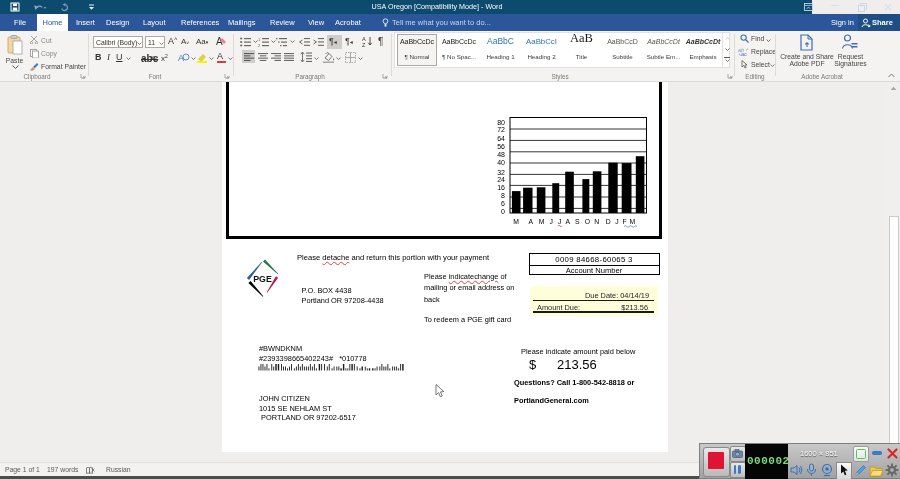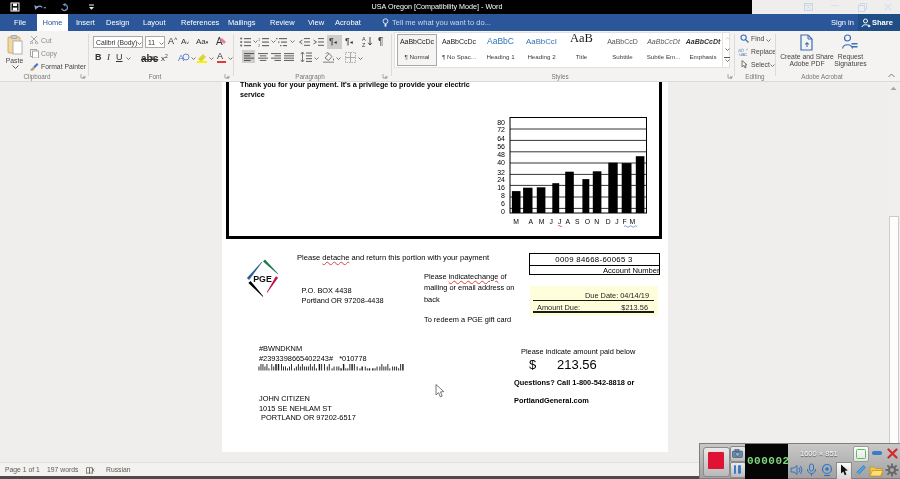--- a/index.html
+++ b/index.html
@@ -1,20 +1,20 @@
 <!DOCTYPE html>
 <html><head>
 <meta charset="utf-8">
 <style>
   html,body{margin:0;padding:0;}
   #screen{position:relative;width:900px;height:479px;overflow:hidden;
     font-family:"Liberation Sans",sans-serif;background:#EFEEED;}
   .abs{position:absolute;}
   
-  #titlebar{left:0;top:0;width:752px;height:14px;background:#000000;}
+  #titlebar{left:0;top:0;width:812px;height:14px;background:#0c4a6e;}
   #tabrow{left:0;top:14px;width:900px;height:17px;background:#2B579A;}
   .tab{position:absolute;top:0;height:17px;line-height:18px;color:#fff;font-size:7.5px;}
   #ribbon{left:0;top:31px;width:900px;height:51px;background:#F4F3F1;border-bottom:1px solid #DCDAD8;box-sizing:border-box;}
   .sep{position:absolute;top:3px;height:42px;width:1px;background:#DDDBD9;}
   .glabel{position:absolute;top:41.5px;font-size:6.3px;color:#7A7774;text-align:center;}
   .rtext{position:absolute;font-size:6.8px;color:#494745;}
   
   #page{left:222px;top:82px;width:446px;height:370px;background:#fff;}
   .doc{position:absolute;color:#000;font-size:7.4px;}
   
@@ -362,21 +362,20 @@
     <div class="glabel" style="left:797px;width:50px;">Adobe Acrobat</div>
     <svg class="abs" style="left:888px;top:42px;" width="7" height="5" viewBox="0 0 7 5">
         <path d="M0.5 4 L3.5 1 L6.5 4" fill="none" stroke="#6B6967" stroke-width="0.9"></path>
       </svg>
   </div>
   <div class="abs" id="page"></div>
 
   <div class="abs" style="left:226px;top:82px;width:2.5px;height:157px;background:#000;"></div>
   <div class="abs" style="left:659px;top:82px;width:2.5px;height:157px;background:#000;"></div>
   <div class="abs" style="left:226px;top:235.5px;width:435.5px;height:3.5px;background:#000;"></div>
-  <div class="doc" style="left:240px;top:79.5px;font-weight:bold;width:236px;line-height:10px;font-size:7.2px;">Thank you for your payment. It's a privilege to provide your electric service</div>
 
   <svg class="abs" style="left:488px;top:113px;" width="175" height="119" viewBox="0 0 175 119">
     <g font-family="Liberation Sans" font-size="7" fill="#000">
       <text x="17" y="11.6" text-anchor="end">80</text>
       <text x="17" y="18.8" text-anchor="end">72</text>
       <text x="17" y="28.3" text-anchor="end">64</text>
       <text x="17" y="36.4" text-anchor="end">56</text>
       <text x="17" y="43.6" text-anchor="end">48</text>
       <text x="17" y="52.4" text-anchor="end">40</text>
       <text x="17" y="62.0" text-anchor="end">32</text>
@@ -428,21 +427,21 @@
     </g>
     <path d="M70 113 q1 -1.5 2 0 q1 1.5 2 0" fill="none" stroke="#D13438" stroke-width="0.7"></path>
     <path d="M136 113.5 q1.3 -1.5 2.6 0 q1.3 1.5 2.6 0 q1.3 -1.5 2.6 0 q1.3 1.5 2.6 0 q1.3 -1.5 2.6 0" fill="none" stroke="#4472C4" stroke-width="0.7"></path>
   </svg>
 
   <div class="doc" style="left:297px;top:252.5px;font-size:7.6px;">Please <span class="sq-red">detache</span> and return this portion with your payment</div>
 
   <div class="abs" style="left:528.5px;top:253px;width:131px;height:22px;border:1px solid #000;box-sizing:border-box;"></div>
   <div class="abs" style="left:528.5px;top:264.5px;width:131px;height:1px;background:#000;"></div>
   <div class="doc" style="left:528.5px;top:255px;width:131px;text-align:center;font-size:7.8px;letter-spacing:0.3px;">0009 84668-60065 3</div>
-  <div class="doc" style="left:528.5px;top:266px;width:131px;text-align:right;font-size:7.6px;text-decoration:underline;">Account Number</div>
+  <div class="doc" style="left:528.5px;top:266px;width:131px;text-align:center;font-size:7.6px;text-decoration:underline;">Account Number</div>
 
   <svg class="abs" style="left:246px;top:258px;" width="36" height="42" viewBox="0 0 36 42">
     <polygon points="0.9,20.1 3.1,21.9 16.2,4.2 15.8,3.8" fill="#2E5C99"></polygon>
     <polygon points="16.96,3.58 19.04,1.42 32.17,15.82 31.83,16.18" fill="#1F7A4D"></polygon>
     <polygon points="32.09,19.7 29.91,18.3 20.75,34.34 21.25,34.66" fill="#C1134E"></polygon>
     <polygon points="2.4,25.02 4.6,22.98 17.22,38.3 16.78,38.7" fill="#000"></polygon>
     <text x="7.2" y="24" font-family="Liberation Sans" font-size="8.8" font-weight="bold" fill="#111">PGE</text>
   </svg>
   <div class="doc" style="left:301.5px;top:285.5px;line-height:10px;">P.O. BOX 4438<br>Portland OR 97208-4438</div>
   <div class="doc" style="left:424px;top:270.5px;line-height:11.8px;">Please <span class="sq-red">indicatechange</span> of<br>mailing or email address on<br>back</div>

